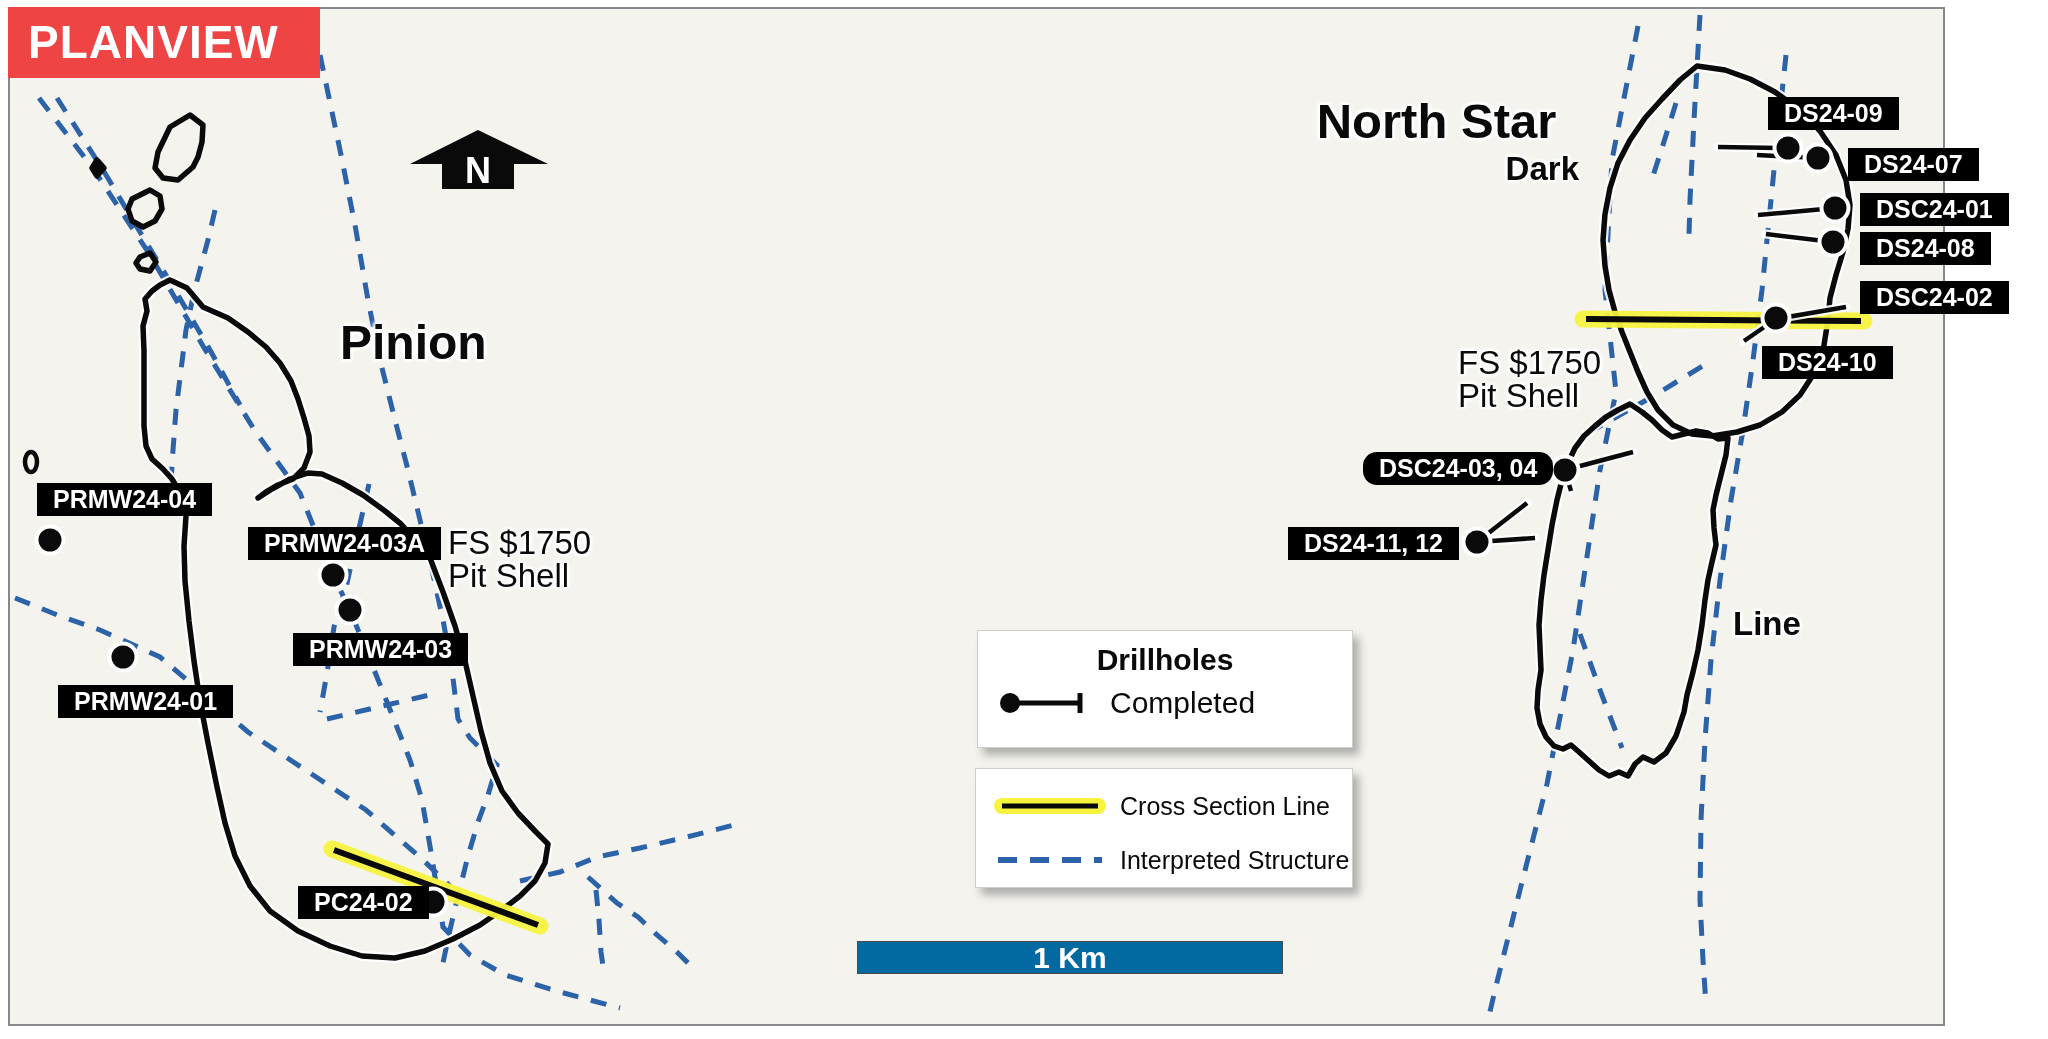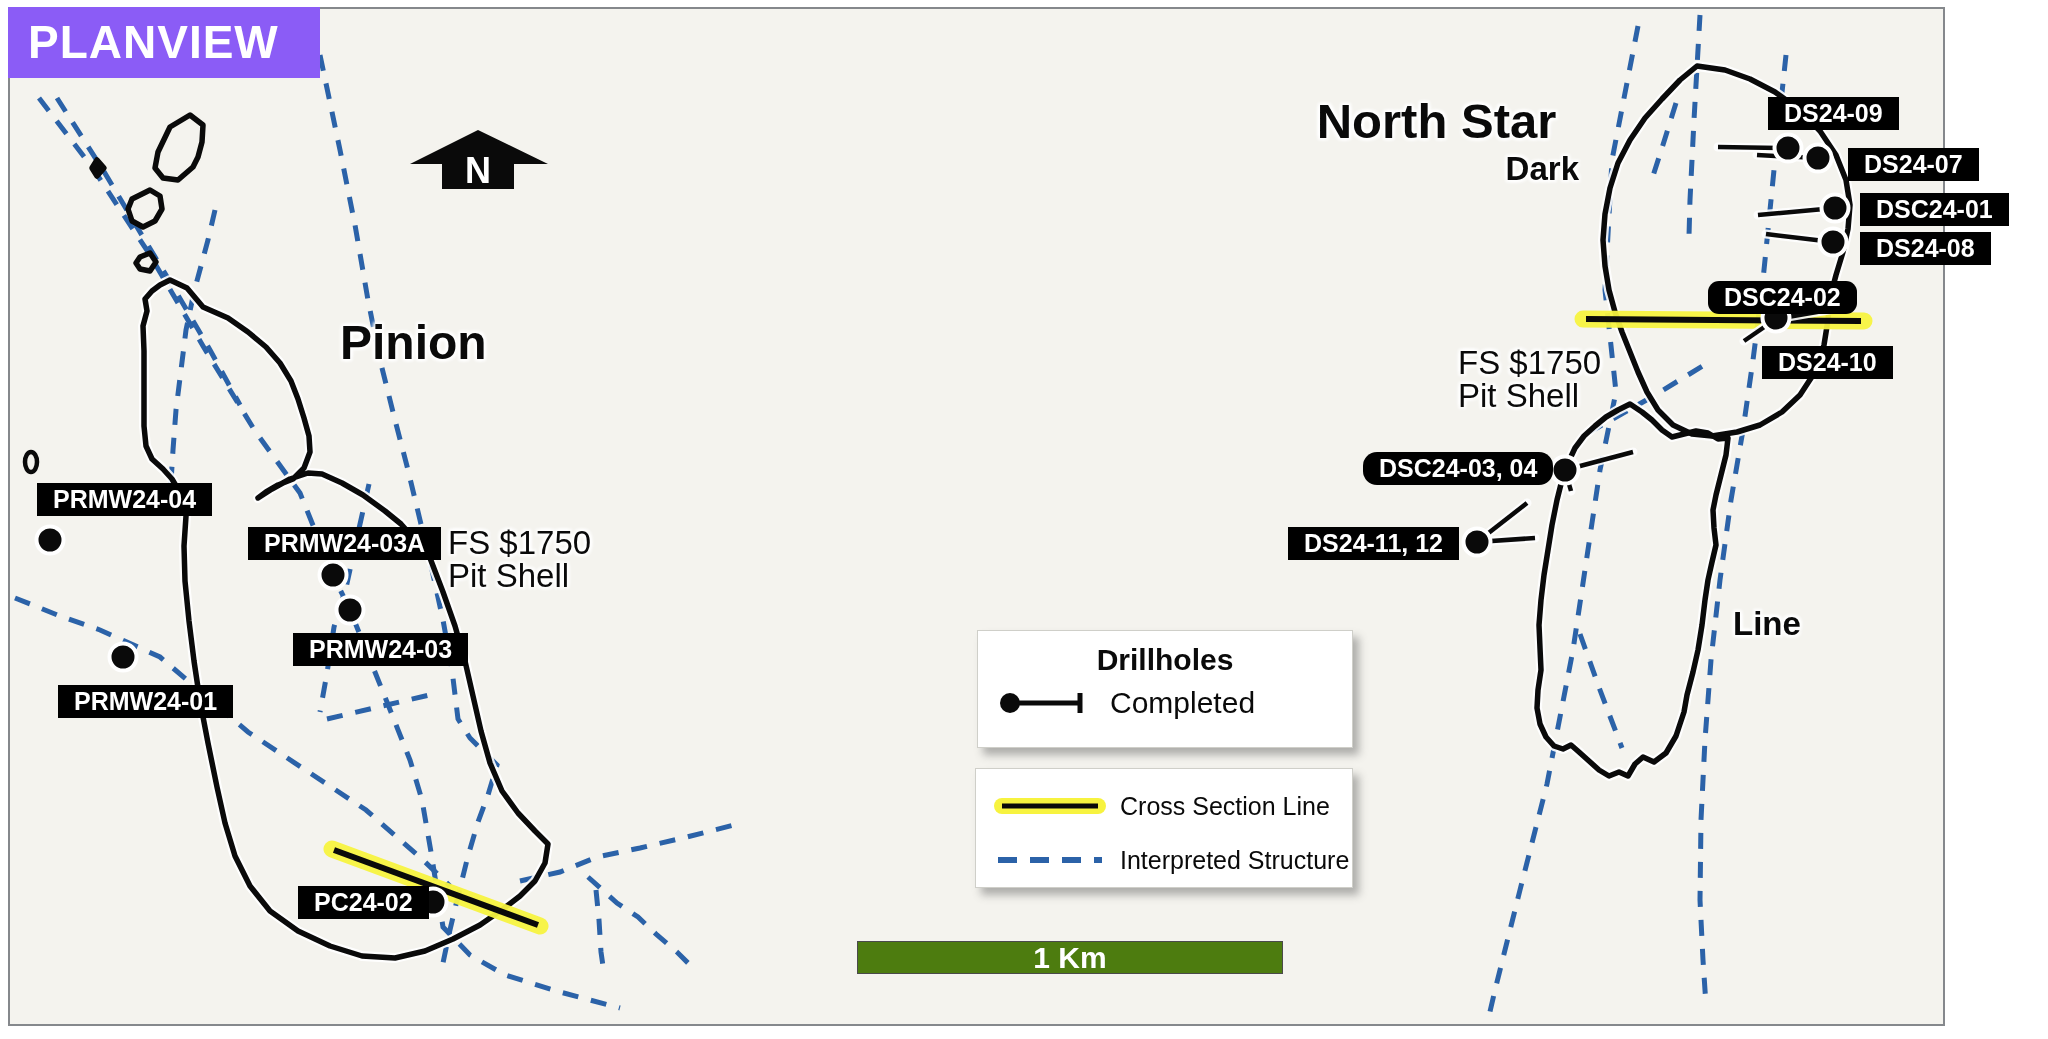--- a/index.html
+++ b/index.html
@@ -2,41 +2,41 @@
 <html><head>
 <meta charset="utf-8">
 <style>
   html,body{margin:0;padding:0;background:#fff;}
   #stage{position:relative;width:2048px;height:1039px;background:#ffffff;overflow:hidden;
          font-family:"Liberation Sans",sans-serif;}
   #map-frame{position:absolute;left:8px;top:7px;width:1937px;height:1019px;
              background:#f4f3ee;border:2px solid #85888c;box-sizing:border-box;}
   #map-svg{position:absolute;left:0;top:0;width:2048px;height:1039px;}
 
-  .banner{position:absolute;left:8px;top:7px;width:312px;height:71px;background:#8b5cf6;
+  .banner{position:absolute;left:8px;top:7px;width:312px;height:71px;background:#ef4444;
           color:#fff;font-weight:bold;font-size:46px;line-height:71px;padding-left:20px;
           box-sizing:border-box;letter-spacing:1px;}
 
   .dh-label{position:absolute;background:#000;color:#fff;font-weight:bold;font-size:25px;
             line-height:33px;padding:0 16px;white-space:nowrap;}
 
   .halo{text-shadow:-2px -2px 3px #fff,2px -2px 3px #fff,-2px 2px 3px #fff,2px 2px 3px #fff,0 0 7px #fff;}
   .area-label{position:absolute;color:#0a0a0a;font-weight:bold;white-space:nowrap;}
   .pit-note{position:absolute;color:#0a0a0a;font-size:33px;line-height:33px;
             text-align:left;white-space:nowrap;}
 
   .legend-box{position:absolute;background:#fff;border:1px solid #cfcfc9;
               box-shadow:6px 7px 8px rgba(90,90,90,0.45);box-sizing:border-box;}
   .legend-title{font-weight:bold;font-size:30px;color:#0a0a0a;text-align:center;margin-top:12px;}
   .legend-row{display:flex;align-items:center;margin-left:18px;}
   .legend-row .sym{flex:0 0 auto;}
   .legend-text-lg{font-size:30px;color:#0a0a0a;margin-left:14px;}
   .legend-text-sm{font-size:25px;color:#0a0a0a;margin-left:14px;}
 
-  .scalebar{position:absolute;left:857px;top:941px;width:426px;height:33px;background:#4d7c0f;
+  .scalebar{position:absolute;left:857px;top:941px;width:426px;height:33px;background:#0369a1;
             border:1px solid #4a4a4a;box-sizing:border-box;color:#fff;font-weight:bold;
             font-size:30px;line-height:31px;text-align:center;}
 </style>
 </head>
 <body>
 
 <div id="stage">
 
   <div id="map-frame"></div>
 
@@ -158,21 +158,21 @@
 
   <div class="dh-label" style="left:37px;top:483px;">PRMW24-04</div>
   <div class="dh-label" style="left:248px;top:527px;">PRMW24-03A</div>
   <div class="dh-label" style="left:293px;top:633px;">PRMW24-03</div>
   <div class="dh-label" style="left:58px;top:685px;">PRMW24-01</div>
   <div class="dh-label" style="left:298px;top:886px;">PC24-02</div>
   <div class="dh-label" style="left:1768px;top:97px;">DS24-09</div>
   <div class="dh-label" style="left:1848px;top:148px;">DS24-07</div>
   <div class="dh-label" style="left:1860px;top:193px;">DSC24-01</div>
   <div class="dh-label" style="left:1860px;top:232px;">DS24-08</div>
-  <div class="dh-label" style="left:1708px;top:281px;border-radius:11px;">DSC24-02</div>
+  <div class="dh-label" style="left:1860px;top:281px;">DSC24-02</div>
   <div class="dh-label" style="left:1762px;top:346px;">DS24-10</div>
   <div class="dh-label" style="left:1363px;top:452px;border-radius:14px;">DSC24-03, 04</div>
   <div class="dh-label" style="left:1288px;top:527px;">DS24-11, 12</div>
 
   <div class="legend-box" style="left:977px;top:630px;width:376px;height:118px;">
     <div class="legend-title">Drillholes</div>
     <div class="legend-row" style="margin-top:8px;">
       <svg class="sym" width="100" height="36">
         <circle cx="14" cy="18" r="10" fill="#0a0a0a"></circle>
         <line x1="14" y1="18" x2="84" y2="18" stroke="#0a0a0a" stroke-width="5"></line>

